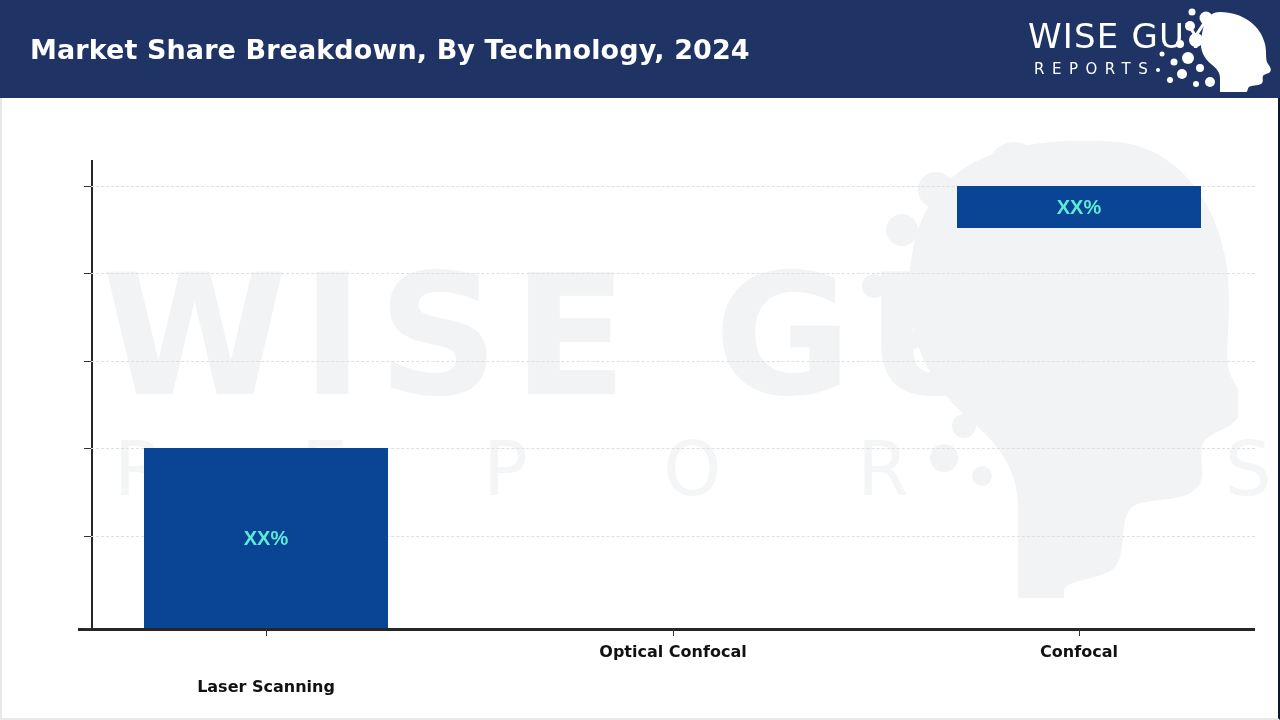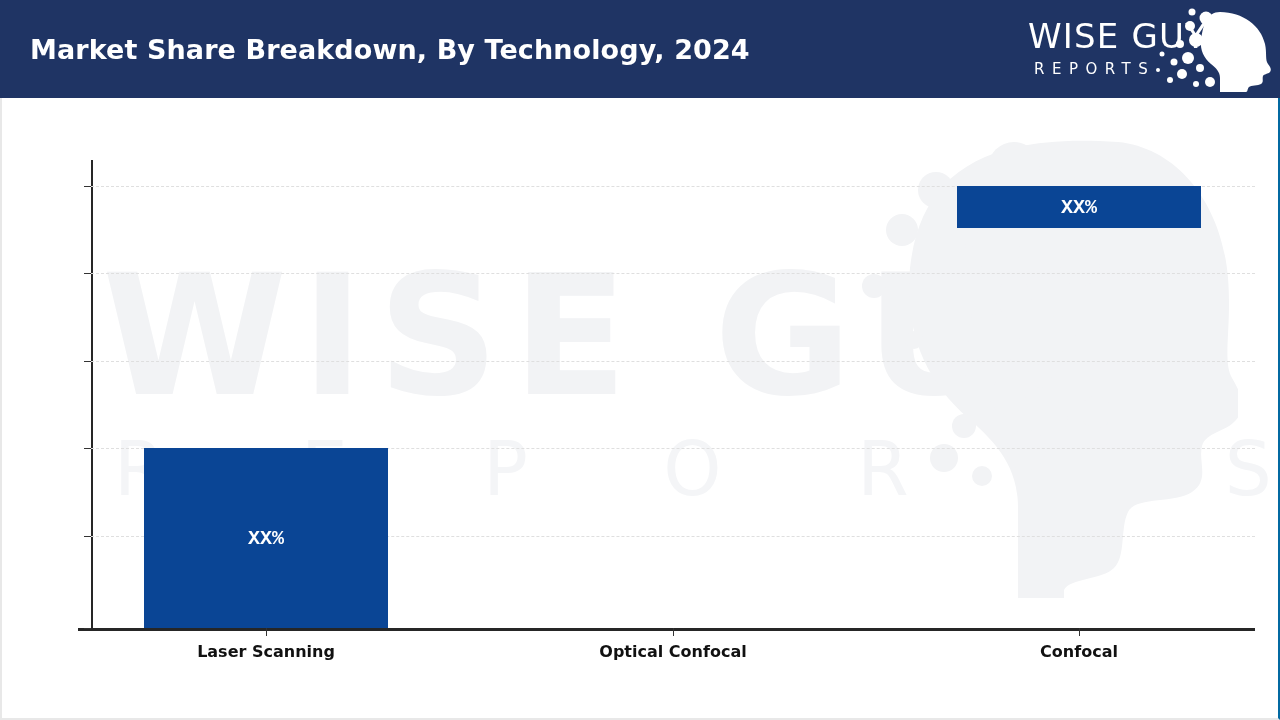--- a/index.html
+++ b/index.html
@@ -11,21 +11,21 @@
     font-family: "DejaVu Sans", sans-serif;
     overflow: hidden;
   }
 
   #page {
     position: relative;
     width: 1280px;
     height: 720px;
     background: #ffffff;
     border-left: 2px solid #e8e8e8;
-    border-right: 2px solid #0369a1;
+    border-right: 2px solid #0f172a;
     border-bottom: 2px solid #e8e8e8;
   }
 
   
   #header {
     position: absolute;
     left: -2px; top: 0;
     width: 1282px;
     height: 98px;
     background: #1f3464;
@@ -136,24 +136,24 @@
 
   .bar {
     position: absolute;
     background: #0a4595;
   }
 
   .bar-label {
     position: absolute;
     width: 100%;
     text-align: center;
-    color: #ffffff;
+    color: #5eead4;
     font-size: 20px;
     font-weight: bold;
-    font-family: Liberation Mono, monospace;
+    font-family: Liberation Sans, sans-serif;
     white-space: nowrap;
   }
 
   .xtick {
     position: absolute;
     top: 468px;
     width: 0; height: 8px;
     border-left: 1.6px solid #333333;
   }
 
@@ -278,21 +278,21 @@
 
     <div class="gridline" style="top:375.6px;"></div>
     <div class="tickmark" style="top:375.6px;"></div>
 
     <div class="tickmark" style="top:468px;"></div>
 
     <div class="bar" style="left:53px; top:288.2px; width:244px; height:179.8px;">
       <div class="bar-label" style="top:50%; transform:translateY(-50%);">XX%</div>
     </div>
     <div class="xtick" style="left:175px;"></div>
-    <div class="xtick-label" style="left:25px;">Laser Scanning</div>
+    <div class="xtick-label" style="left:25px;margin-top:35px;">Laser Scanning</div>
 
     <div class="xtick" style="left:582px;"></div>
     <div class="xtick-label" style="left:432px;">Optical Confocal</div>
 
     <div class="bar" style="left:866px; top:26px; width:244px; height:42px;">
       <div class="bar-label" style="top:50%; transform:translateY(-50%);">XX%</div>
     </div>
     <div class="xtick" style="left:988px;"></div>
     <div class="xtick-label" style="left:838px;">
       <div>Confocal</div>

